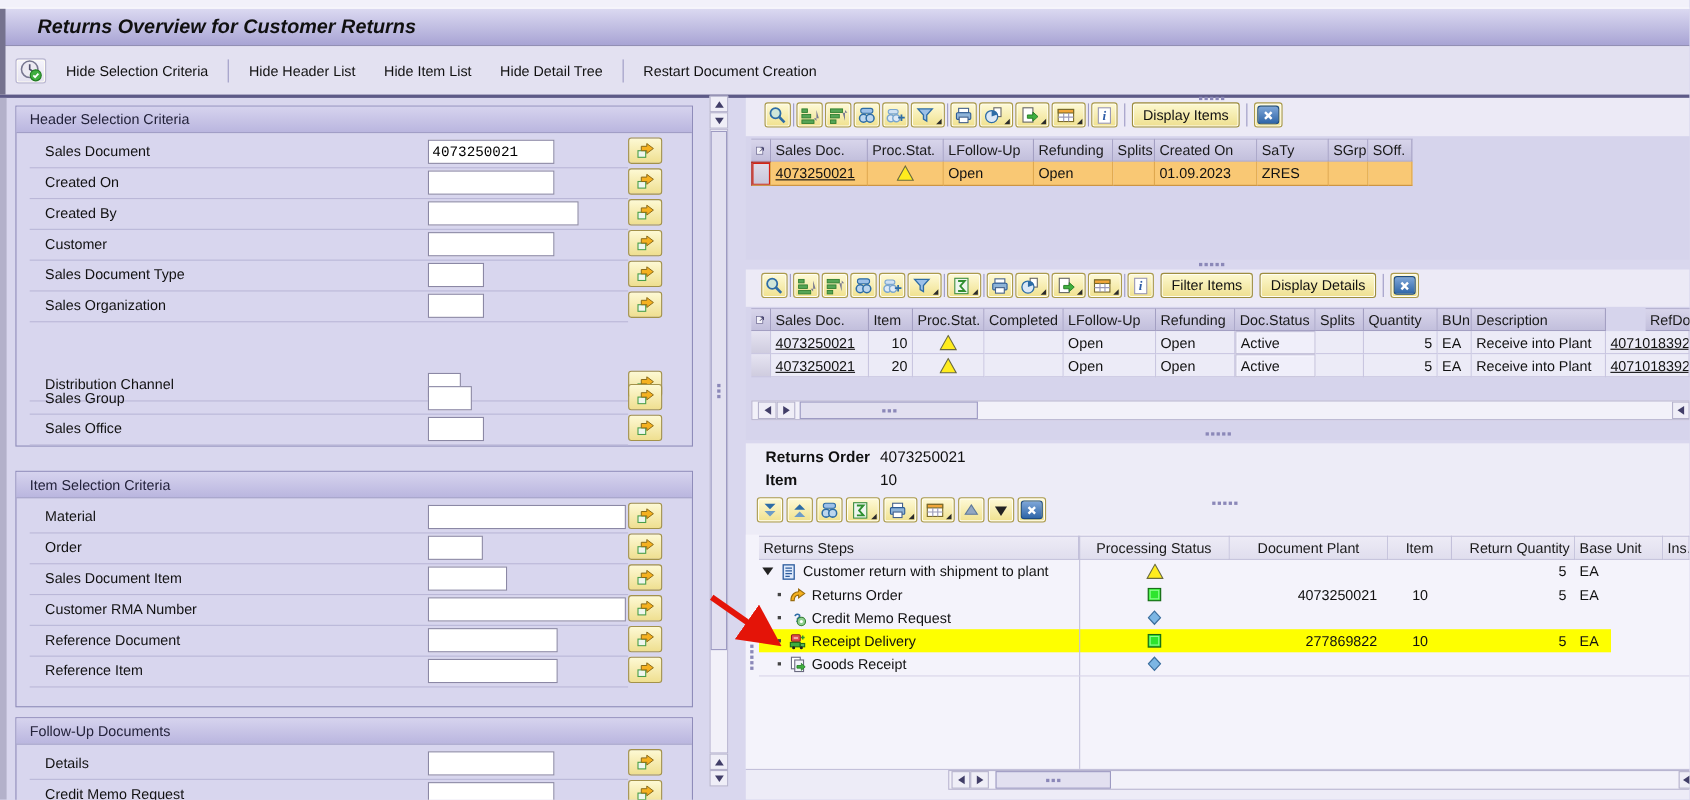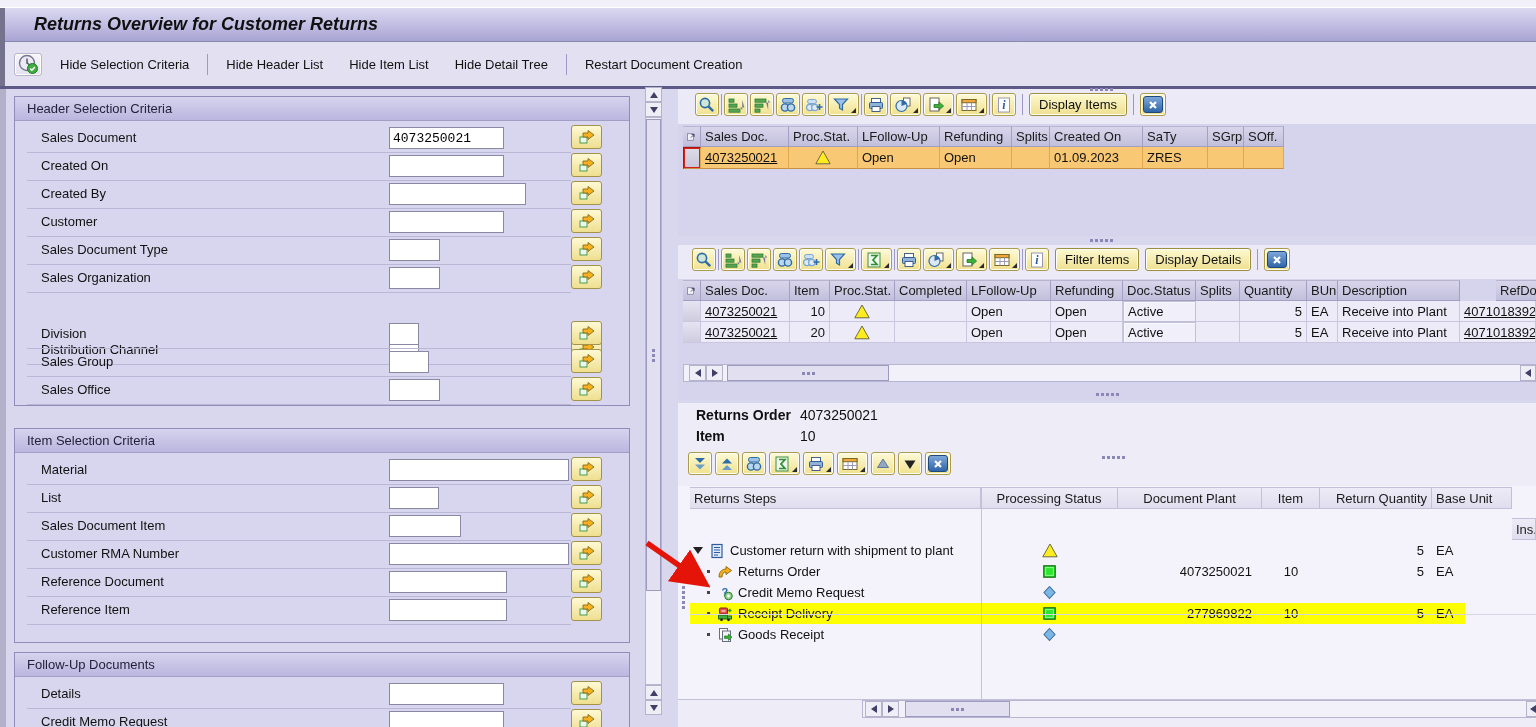--- a/index.html
+++ b/index.html
@@ -177,30 +177,20 @@
       <div class="frow" style="top: 195px; margin-top: 44px;">
         <span class="flabel">Distribution Channel</span>
         <input class="inp" style="width: 30px;">
         <button class="selbtn">
           <svg viewBox="0 0 18 14" width="18" height="14">
             <rect x="2" y="7" width="7" height="6" fill="#eef6ee" stroke="#4a9e4a"></rect>
             <polygon points="5,3 10,3 10,0.5 16,5 10,9.5 10,7 5,7" fill="#f5b120" stroke="#8a6a18" stroke-width="0.9"></polygon>
           </svg>
         </button>
       </div>
-      <div class="frow" style="top: 223px;">
-        <span class="flabel">Division</span>
-        <input class="inp" style="width: 30px;">
-        <button class="selbtn">
-          <svg viewBox="0 0 18 14" width="18" height="14">
-            <rect x="2" y="7" width="7" height="6" fill="#eef6ee" stroke="#4a9e4a"></rect>
-            <polygon points="5,3 10,3 10,0.5 16,5 10,9.5 10,7 5,7" fill="#f5b120" stroke="#8a6a18" stroke-width="0.9"></polygon>
-          </svg>
-        </button>
-      </div>
       <div class="frow" style="top: 251px;">
         <span class="flabel">Sales Group</span>
         <input class="inp" style="width: 40px;">
         <button class="selbtn">
           <svg viewBox="0 0 18 14" width="18" height="14">
             <rect x="2" y="7" width="7" height="6" fill="#eef6ee" stroke="#4a9e4a"></rect>
             <polygon points="5,3 10,3 10,0.5 16,5 10,9.5 10,7 5,7" fill="#f5b120" stroke="#8a6a18" stroke-width="0.9"></polygon>
           </svg>
         </button>
       </div>
@@ -221,21 +211,21 @@
         <span class="flabel">Material</span>
         <input class="inp" style="width: 180px;">
         <button class="selbtn">
           <svg viewBox="0 0 18 14" width="18" height="14">
             <rect x="2" y="7" width="7" height="6" fill="#eef6ee" stroke="#4a9e4a"></rect>
             <polygon points="5,3 10,3 10,0.5 16,5 10,9.5 10,7 5,7" fill="#f5b120" stroke="#8a6a18" stroke-width="0.9"></polygon>
           </svg>
         </button>
       </div>
       <div class="frow" style="top: 55px;">
-        <span class="flabel">List</span>
+        <span class="flabel">Order</span>
         <input class="inp" style="width: 50px;">
         <button class="selbtn">
           <svg viewBox="0 0 18 14" width="18" height="14">
             <rect x="2" y="7" width="7" height="6" fill="#eef6ee" stroke="#4a9e4a"></rect>
             <polygon points="5,3 10,3 10,0.5 16,5 10,9.5 10,7 5,7" fill="#f5b120" stroke="#8a6a18" stroke-width="0.9"></polygon>
           </svg>
         </button>
       </div>
       <div class="frow" style="top: 83px;">
         <span class="flabel">Sales Document Item</span>
@@ -811,21 +801,21 @@
     </div>
 
   <div class="grid" id="treeGrid" style="left: 690px; top: 487px;">
       <div class="grow tree-h">
         <div class="gh" style="width: 291px;">Returns Steps</div>
         <div class="gh" style="width: 137px; justify-content: center;">Processing Status</div>
         <div class="gh" style="width: 144px; justify-content: center;">Document Plant</div>
         <div class="gh" style="width: 58px; justify-content: center;">Item</div>
         <div class="gh" style="width: 112px; justify-content: flex-end;">Return Quantity</div>
         <div class="gh" style="width: 80px;">Base Unit</div>
-        <div class="gh" style="width: 24px; margin-top: 31px;">Ins.</div>
+        <div class="gh" style="width: 24px;">Ins.</div>
       </div>
       <div class="trow">
         <div class="tcell" style="width: 291px; padding-left: 3px;">
           <span class="expander"></span>
           <span class="ticon">
             <svg viewBox="0 0 16 16" width="16" height="16">
               <rect x="3" y="1.5" width="10" height="13" fill="#dfeafc" stroke="#2d5c9e" stroke-width="1.2"></rect>
               <line x1="5" y1="4.5" x2="11" y2="4.5" stroke="#2d5c9e"></line>
               <line x1="5" y1="7" x2="11" y2="7" stroke="#2d5c9e"></line>
               <line x1="5" y1="9.5" x2="11" y2="9.5" stroke="#2d5c9e"></line>

